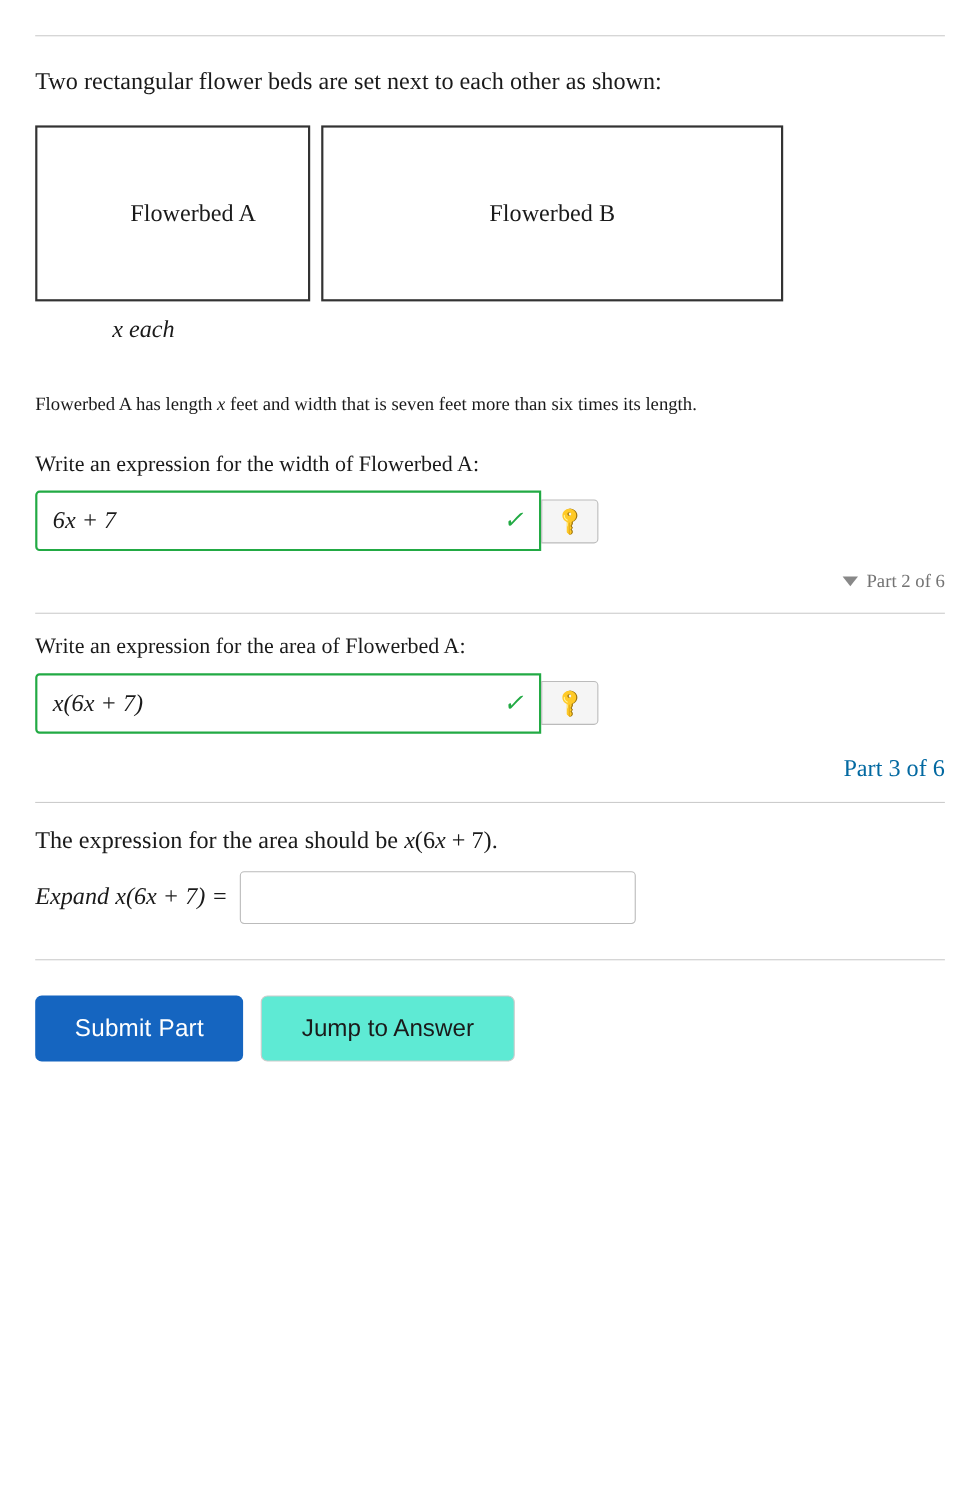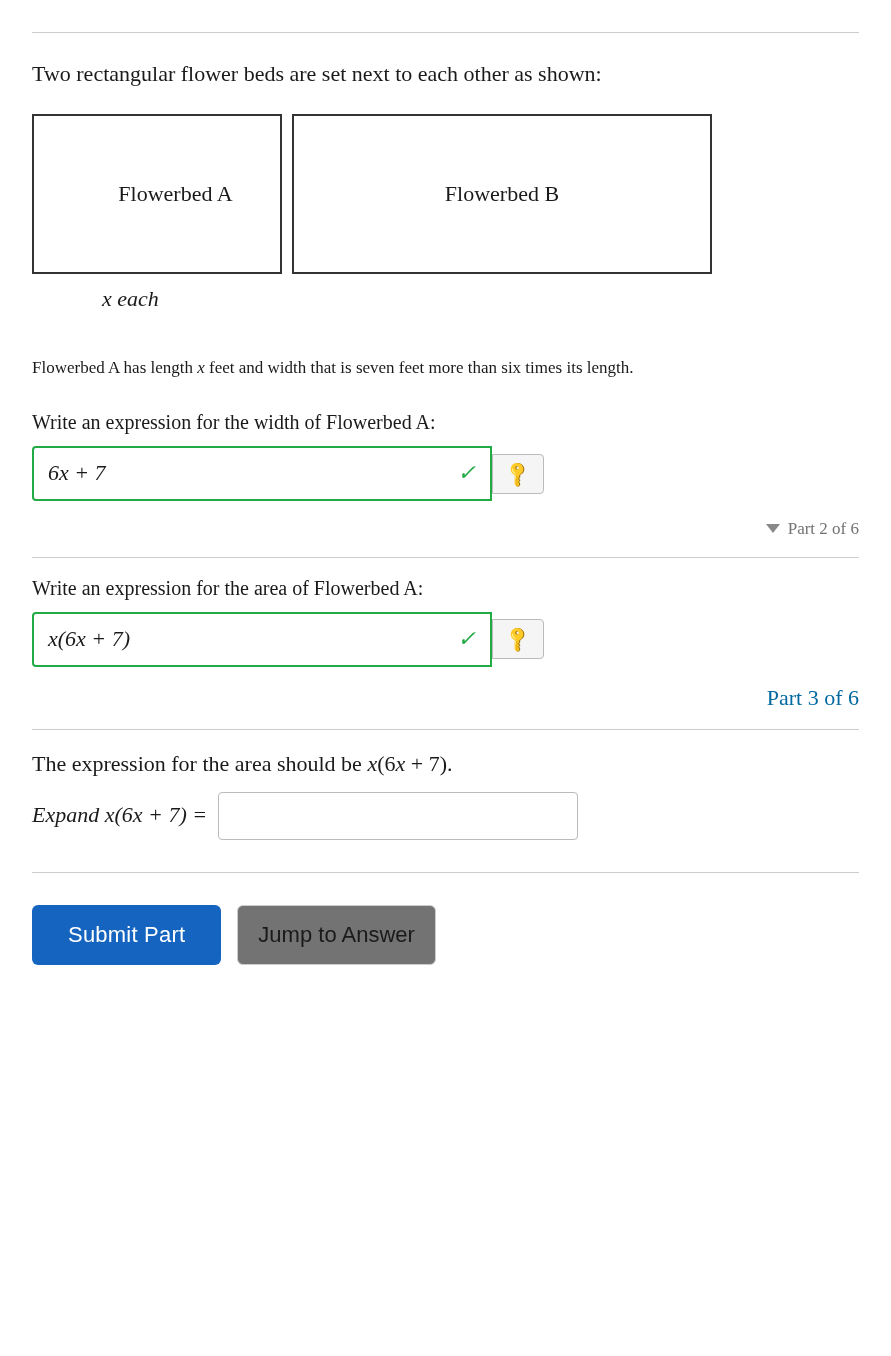--- a/index.html
+++ b/index.html
@@ -205,25 +205,25 @@
       border-radius: 6px;
       padding: 16px 36px;
       font-size: 22px;
       font-family: Arial, sans-serif;
       font-weight: 500;
       cursor: pointer;
       letter-spacing: 0.01em;
     }
 
     .jump-button {
-      background: #737373;
+      background: #5eead4;
       color: #1a1a1a;
       border: 1.5px solid #ccc;
       border-radius: 6px;
-      padding: 16px 20px;
+      padding: 16px 36px;
       font-size: 22px;
       font-family: Arial, sans-serif;
       font-weight: 500;
       cursor: pointer;
     }
 
     .math-italic {
       font-style: italic;
     }
 

